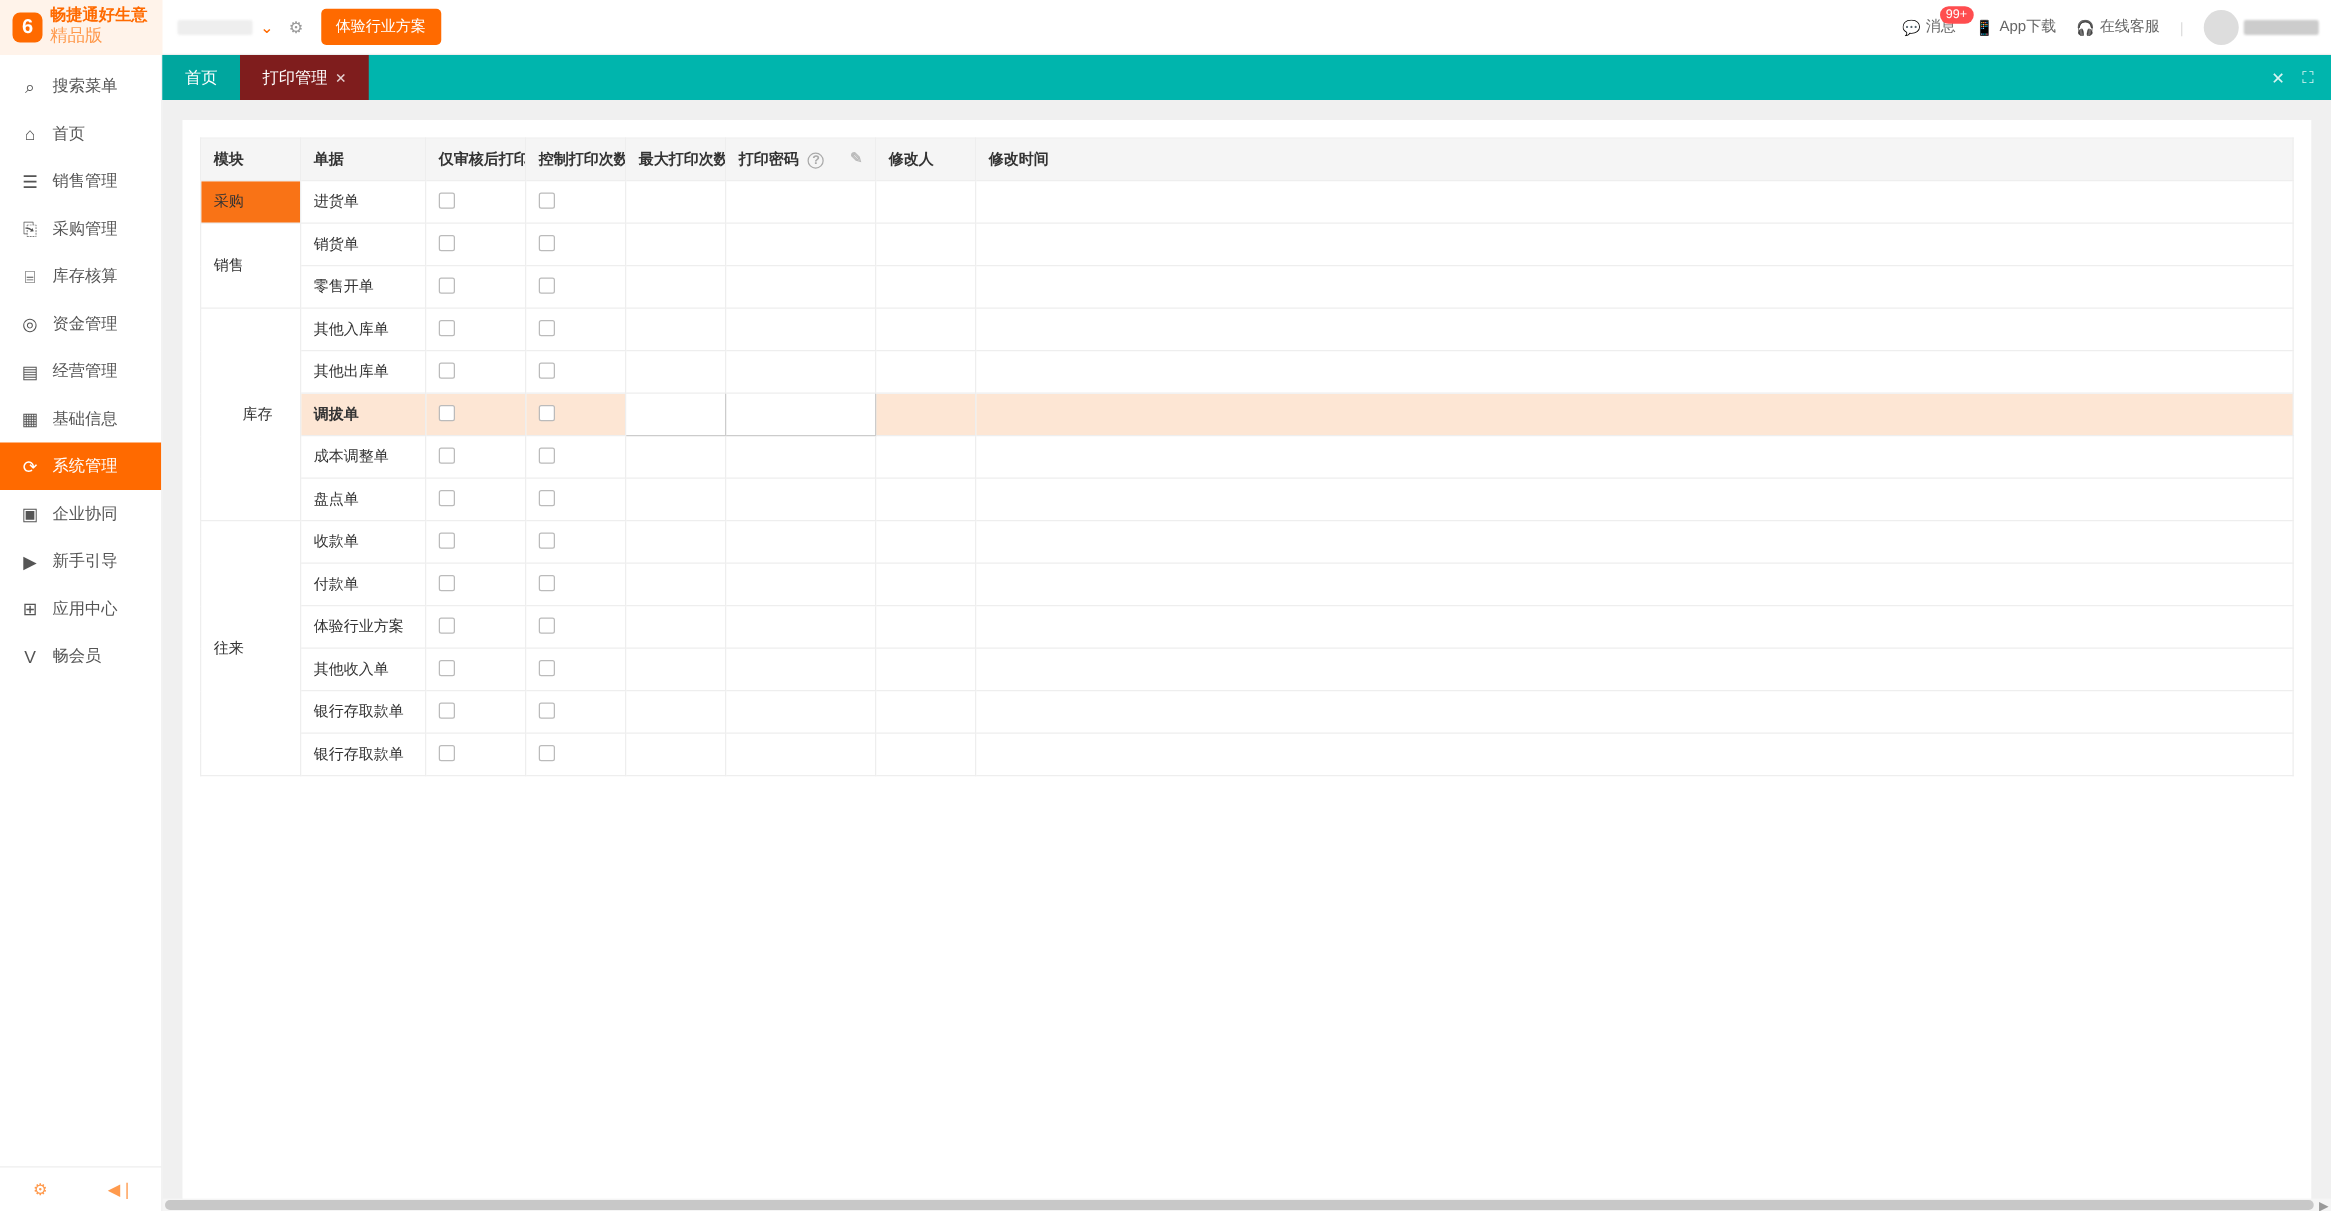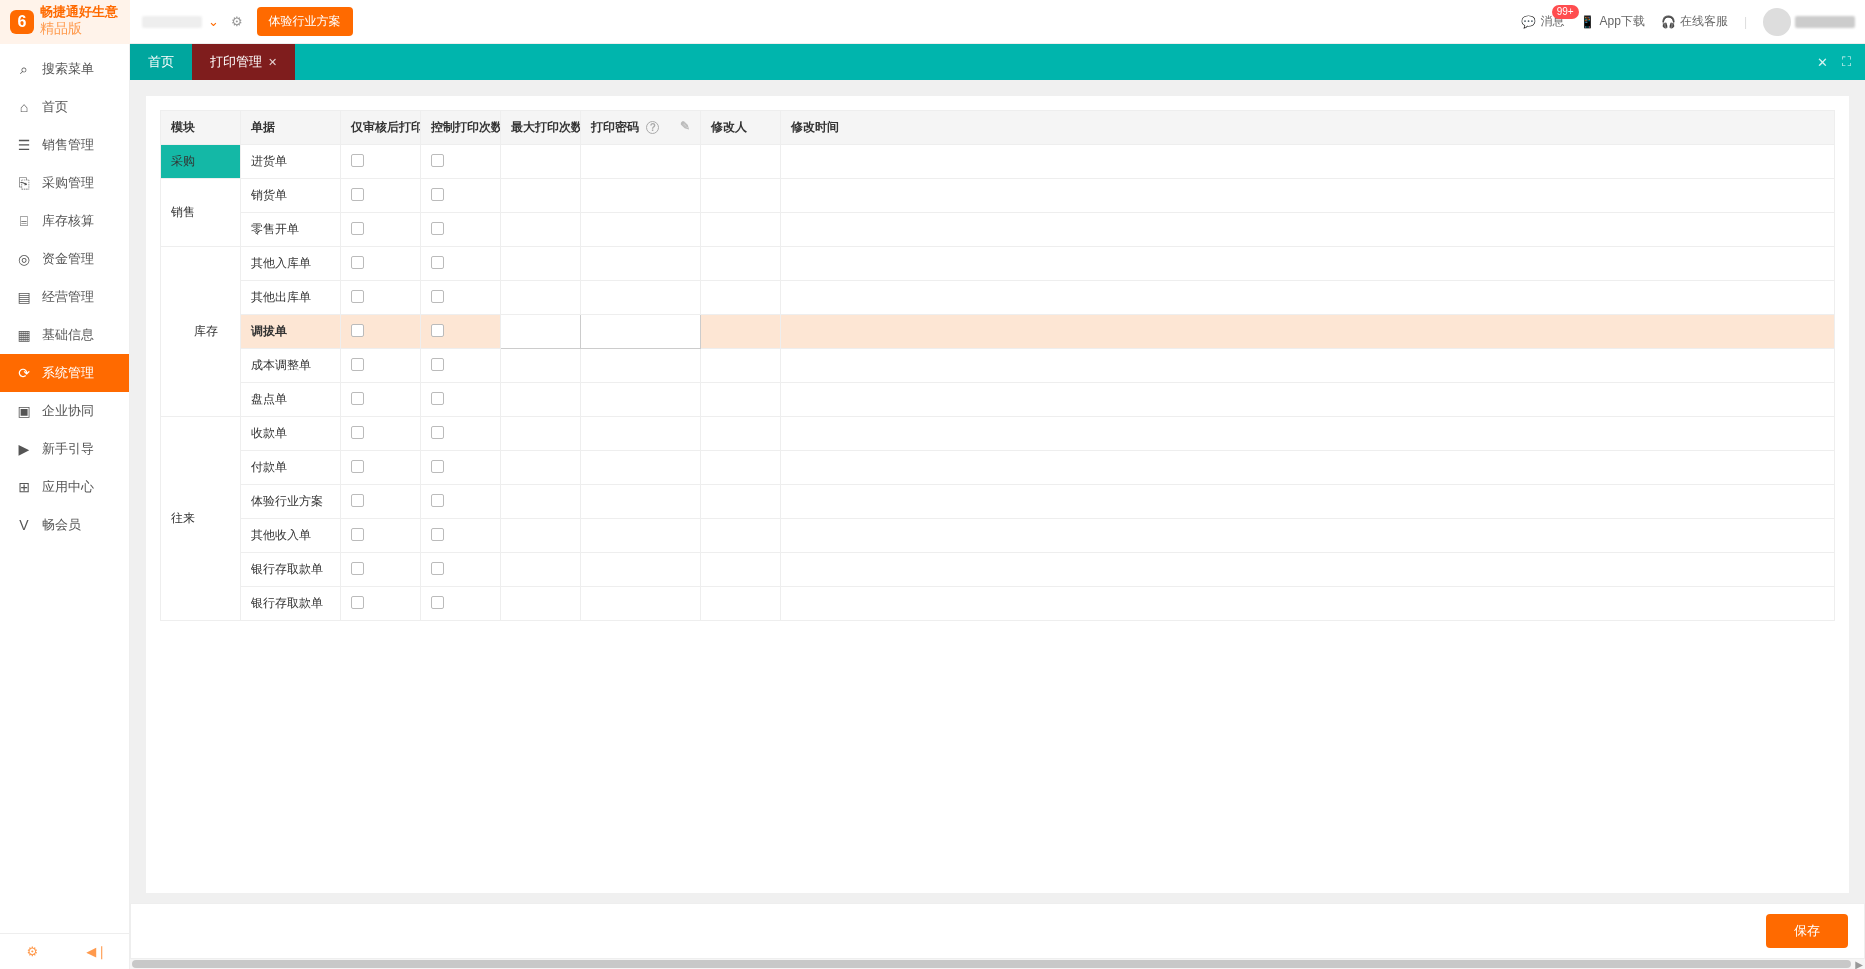--- a/index.html
+++ b/index.html
@@ -215,21 +215,21 @@
                     <span>打印密码</span>
                     <span class="help-icon">?</span>
                     <span class="edit-icon">✎</span>
                   </th>
                   <th>修改人</th>
                   <th>修改时间</th>
                 </tr>
               </thead>
               <tbody id="tbody">
                   <tr>
-                    <td rowspan="1" style="background: #14b8a6;">采购</td>
+                    <td rowspan="1" style="background: #f97316;">采购</td>
                     <td>进货单</td>
                     <td><span class="chk"></span></td>
                     <td><span class="chk"></span></td>
                     <td></td>
                     <td></td>
                     <td></td>
                     <td></td>
                   </tr>
                   <tr>
                     <td rowspan="2" style="background: rgb(255, 255, 255);">销售</td>
@@ -349,23 +349,20 @@
                     <td></td>
                     <td></td>
                     <td></td>
                     <td></td>
                   </tr>
                 </tbody>
             </table>
           </div>
         </div>
 
-        <div class="footer-bar">
-          <button class="save-btn">保存</button>
-        </div>
 
         <div class="hscroll">
           <div class="thumb"></div>
           <span class="arrow">▶</span>
         </div>
       </div>
     </div>
   </div>
 </div>
 

